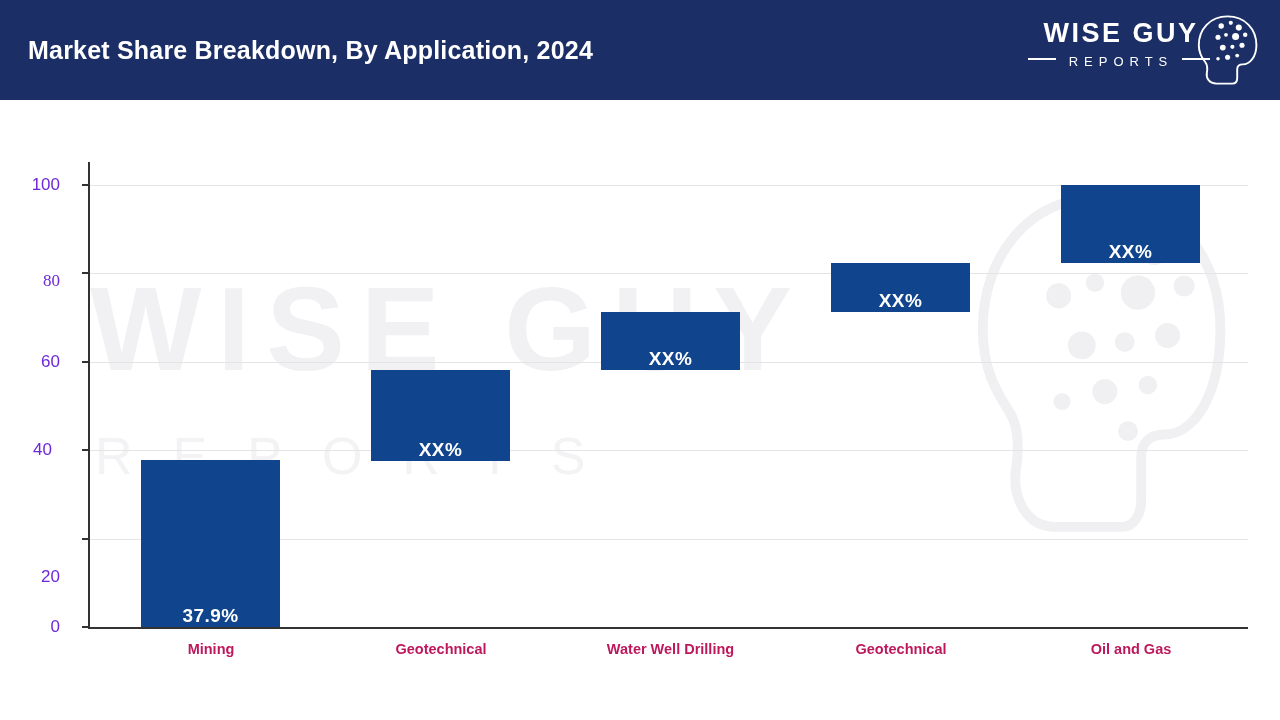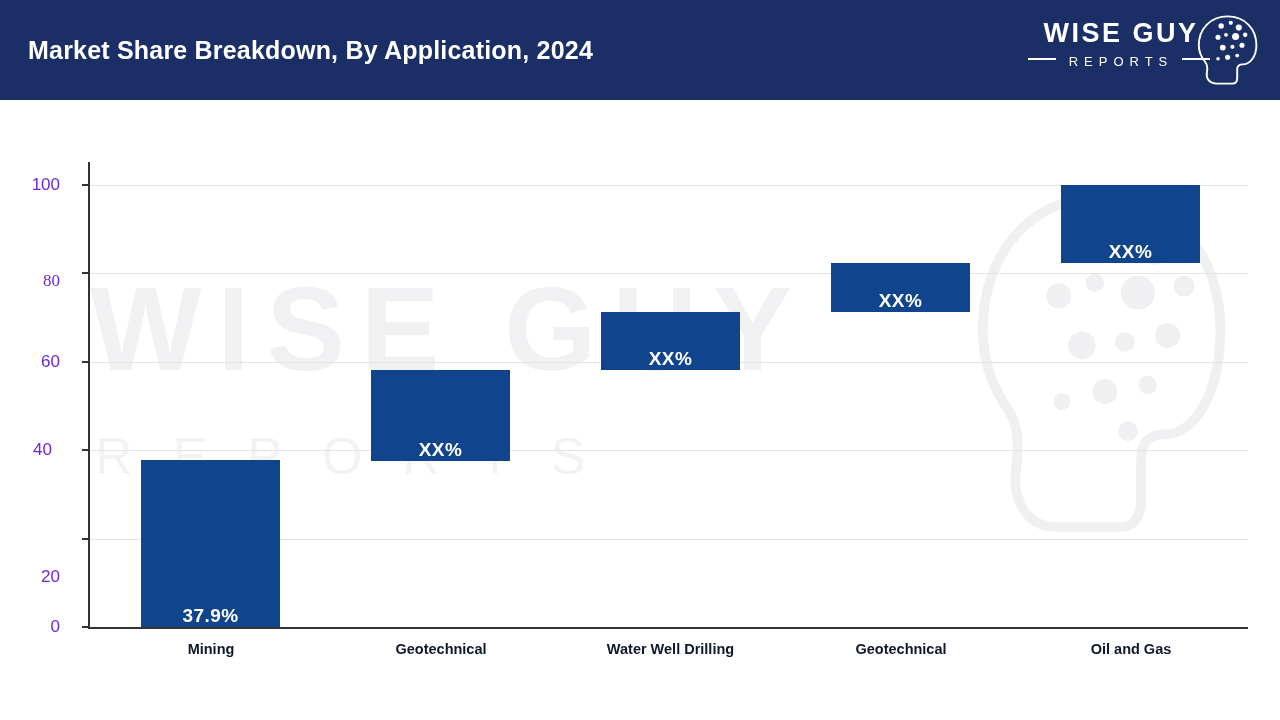--- a/index.html
+++ b/index.html
@@ -192,21 +192,21 @@
     color: #ffffff;
     font-size: 19px;
     font-weight: bold;
     letter-spacing: 0.4px;
   }
   .cat-label {
     position: absolute;
     text-align: center;
     font-size: 14.5px;
     font-weight: bold;
-    color: #0f172a;
+    color: #be185d;
     line-height: 1.35;
   }
 </style>
 </head>
 <body>
 
 <div class="page">
 
   <div class="header">
     <div class="header-title">Market Share Breakdown, By Application, 2024</div>

